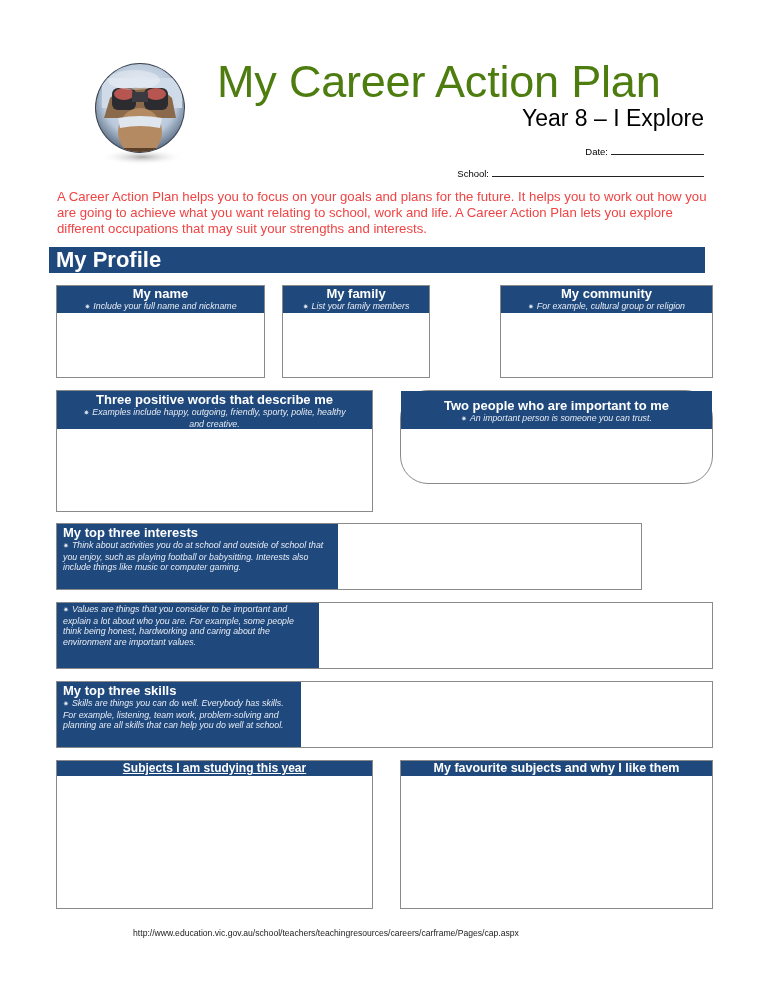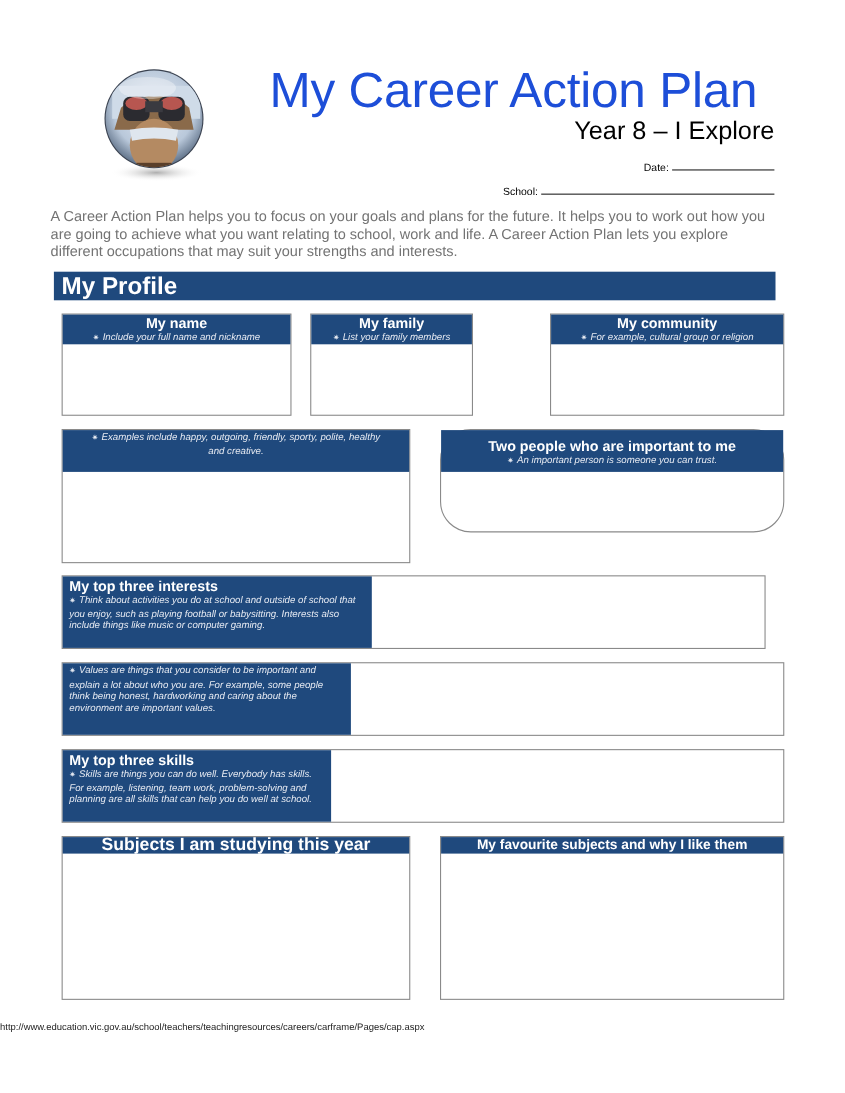--- a/index.html
+++ b/index.html
@@ -1,35 +1,35 @@
 <!DOCTYPE html>
 <html><head>
 <meta charset="utf-8">
 <style>
   html, body { margin:0; padding:0; background:#ffffff; }
   body { width:768px; height:994px; position:relative; overflow:hidden; font-family:"Liberation Sans", sans-serif; color:#000; }
   .abs { position:absolute; }
   .logo { left:72px; top:58px; width:130px; height:110px; }
-  .title { left:217px; top:56px; font-size:45px; line-height:52px; color:#1d4ed8; white-space:nowrap; letter-spacing:-0.2px;margin-left:28px; }
+  .title { left:217px; top:56px; font-size:45px; line-height:52px; color:#4d7c0f; white-space:nowrap; letter-spacing:-0.2px; }
   .subtitle { right:64px; top:104px; font-size:23px; line-height:28px; white-space:nowrap; }
   .date-line { right:64px; top:145px; font-size:9.5px; white-space:nowrap; }
   .school-line { right:64px; top:167px; font-size:9.5px; white-space:nowrap; }
   .uline { display:inline-block; border-bottom:1px solid #222; vertical-align:baseline; margin-left:3px; height:9px; }
-  .intro { left:46px; top:189px; width:660px; font-size:13.2px; line-height:16px; color:#737373; }
+  .intro { left:57px; top:189px; width:660px; font-size:13.2px; line-height:16px; color:#ef4444; }
   .profile-bar { left:49px; top:247px; width:656px; height:26px; background:#1f497d; color:#fff; font-weight:bold; font-size:22px; line-height:26px; padding-left:7px; box-sizing:border-box; }
   .box { position:absolute; border:1px solid #8a8a8a; box-sizing:border-box; background:#fff; }
   .box-head { background:#1f497d; color:#fff; text-align:center; }
   .box-head .h { font-weight:bold; font-size:13px; line-height:15px; }
   .box-head .hint { font-style:italic; font-size:8.8px; line-height:10.5px; color:#e6eaf2; padding:0 6px; }
   .star { font-style:normal; font-size:7px; margin-right:3px; }
   .wide-row { position:absolute; border:1px solid #8a8a8a; box-sizing:border-box; background:#fff; }
   .wide-head { position:absolute; left:0; top:0; bottom:0; background:#1f497d; color:#fff; padding:1px 6px; box-sizing:border-box; }
   .wide-head .h { font-weight:bold; font-size:13px; line-height:15px; }
   .wide-head .hint { font-style:italic; font-size:8.8px; line-height:10.6px; color:#e6eaf2; }
-  .footer { left:0; width:628px; top:928px; font-size:8.6px; color:#222; }
+  .footer { left:0; width:628px; top:928px; text-align:center; font-size:8.6px; color:#222;padding-left:12px; }
 </style>
 </head>
 <body>
 
 <div class="abs logo">
   <svg width="130" height="110" viewBox="0 0 130 110">
     <defs>
       <radialGradient id="sph" cx="50%" cy="40%" r="60%">
         <stop offset="0%" stop-color="#e8eef6"></stop>
         <stop offset="70%" stop-color="#b9c8da"></stop>
@@ -90,51 +90,52 @@
 </div>
 <div class="box" style="left:500px; top:285px; width:213px; height:93px;">
   <div class="box-head" style="height:27px;">
     <div class="h">My community</div>
     <div class="hint"><span class="star">✷</span><span>For example, cultural group or religion</span></div>
   </div>
 </div>
 
 <div class="box" style="left:56px; top:390px; width:317px; height:122px;">
   <div class="box-head" style="height:38px; padding-top:1px; box-sizing:border-box;">
+    <div class="h">Three positive words that describe me</div>
     <div class="hint" style="padding:0 18px;"><span class="star">✷</span><span>Examples include happy, outgoing, friendly, sporty, polite, healthy and creative.</span></div>
   </div>
 </div>
 <div class="box" style="left:400px; top:390px; width:313px; height:94px;border-radius:28px;">
   <div class="box-head" style="height:38px; padding-top:7px; box-sizing:border-box;">
     <div class="h">Two people who are important to me</div>
     <div class="hint"><span class="star">✷</span><span>An important person is someone you can trust.</span></div>
   </div>
 </div>
 
-<div class="wide-row" style="left:56px; top:523px; width:640px; height:67px;">
+<div class="wide-row" style="left:56px; top:523px; width:586px; height:67px;">
   <div class="wide-head" style="width:281px;">
     <div class="h">My top three interests</div>
     <div class="hint"><span class="star">✷</span><span>Think about activities you do at school and outside of school that you enjoy, such as playing football or babysitting. Interests also include things like music or computer gaming.</span></div>
   </div>
 </div>
 <div class="wide-row" style="left:56px; top:602px; width:657px; height:67px;">
   <div class="wide-head" style="width:262px;">
     <div class="hint"><span class="star">✷</span><span>Values are things that you consider to be important and explain a lot about who you are. For example, some people think being honest, hardworking and caring about the environment are important values.</span></div>
   </div>
 </div>
 <div class="wide-row" style="left:56px; top:681px; width:657px; height:67px;">
   <div class="wide-head" style="width:244px;">
     <div class="h">My top three skills</div>
     <div class="hint"><span class="star">✷</span><span>Skills are things you can do well. Everybody has skills. For example, listening, team work, problem-solving and planning are all skills that can help you do well at school.</span></div>
   </div>
 </div>
 
 <div class="box" style="left:56px; top:760px; width:317px; height:149px;">
   <div class="box-head" style="height:15px;">
-    <div class="h" style="font-size:16px; line-height:15px;">Subjects I am studying this year</div>
+    <div class="h" style="font-size:12px; line-height:15px;text-decoration:underline;">Subjects I am studying this year</div>
   </div>
 </div>
 <div class="box" style="left:400px; top:760px; width:313px; height:149px;">
   <div class="box-head" style="height:15px;">
     <div class="h" style="font-size:12.5px; line-height:15px;">My favourite subjects and why I like them</div>
   </div>
 </div>
 
 <div class="abs footer">http://www.education.vic.gov.au/school/teachers/teachingresources/careers/carframe/Pages/cap.aspx</div>
 

